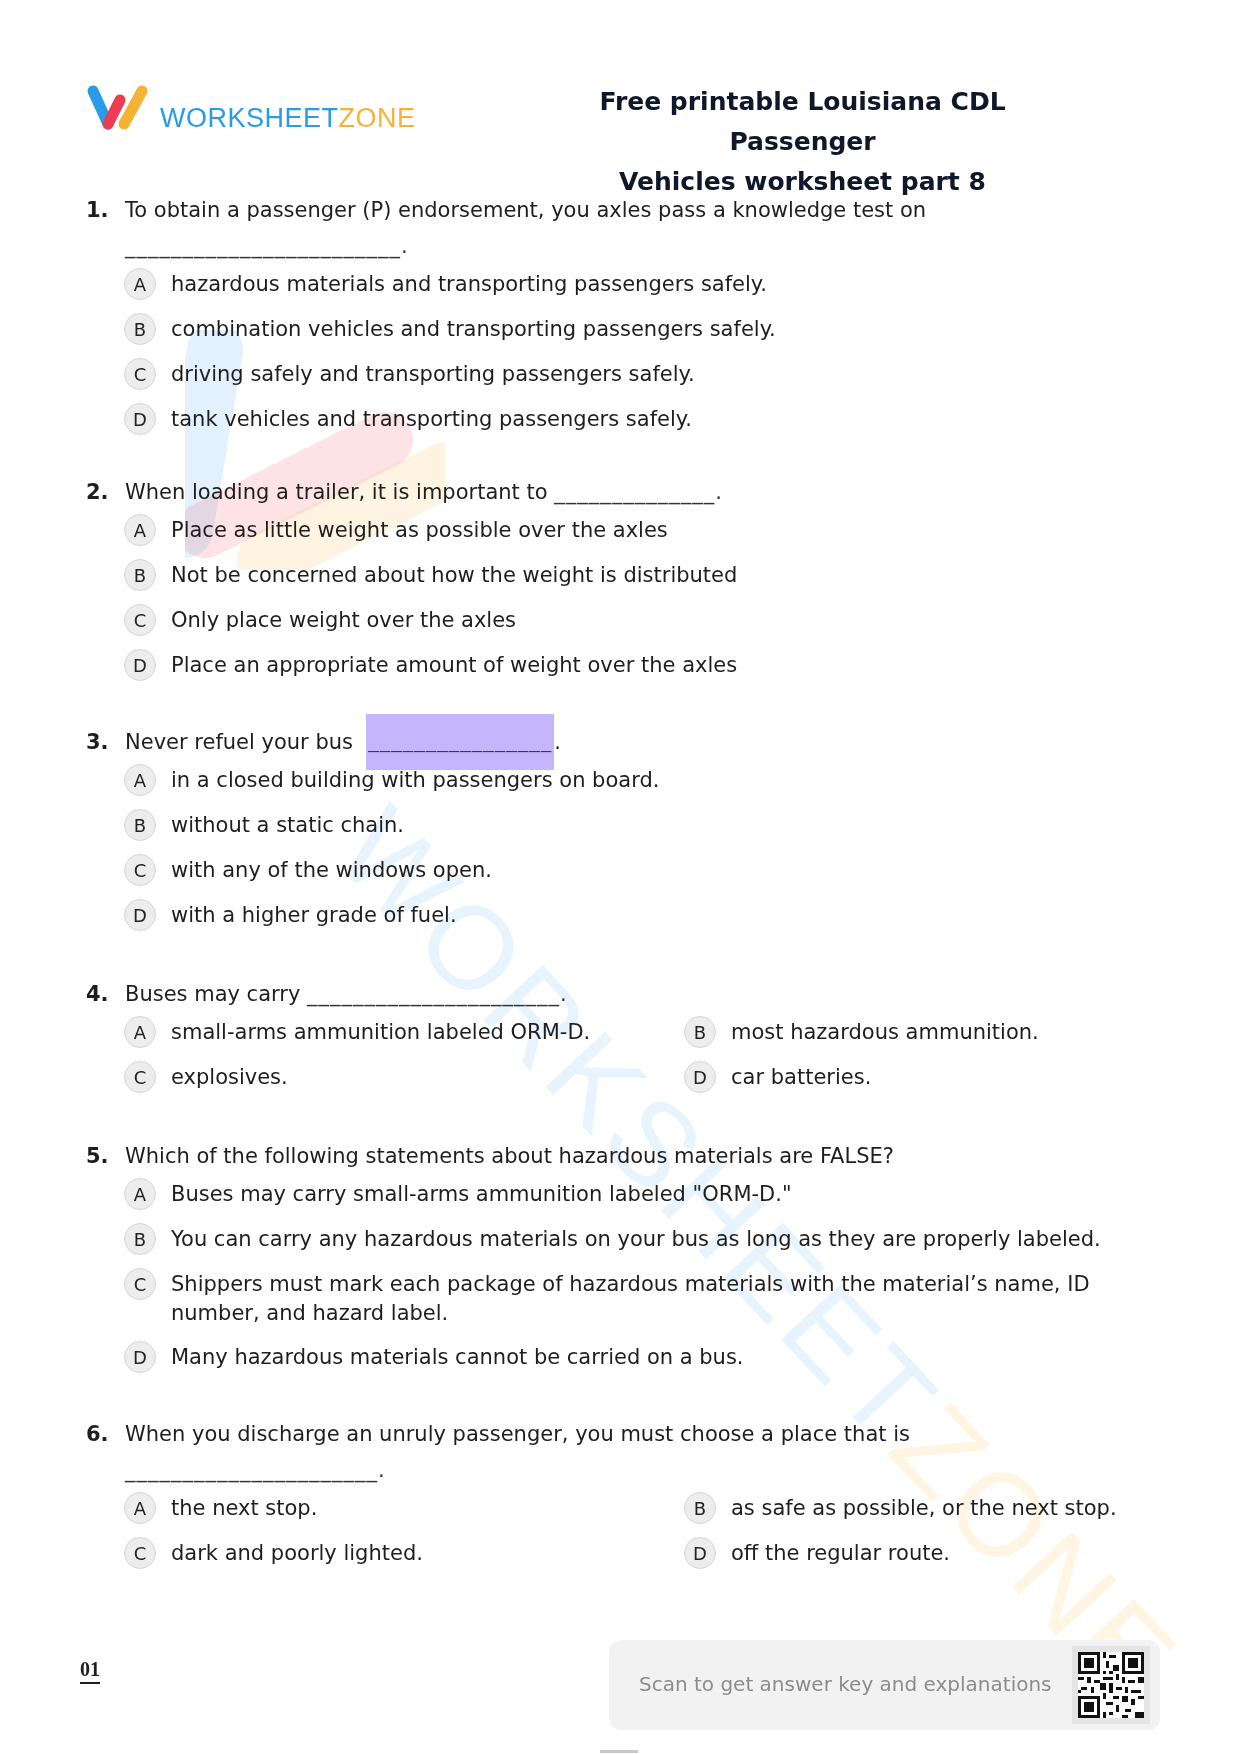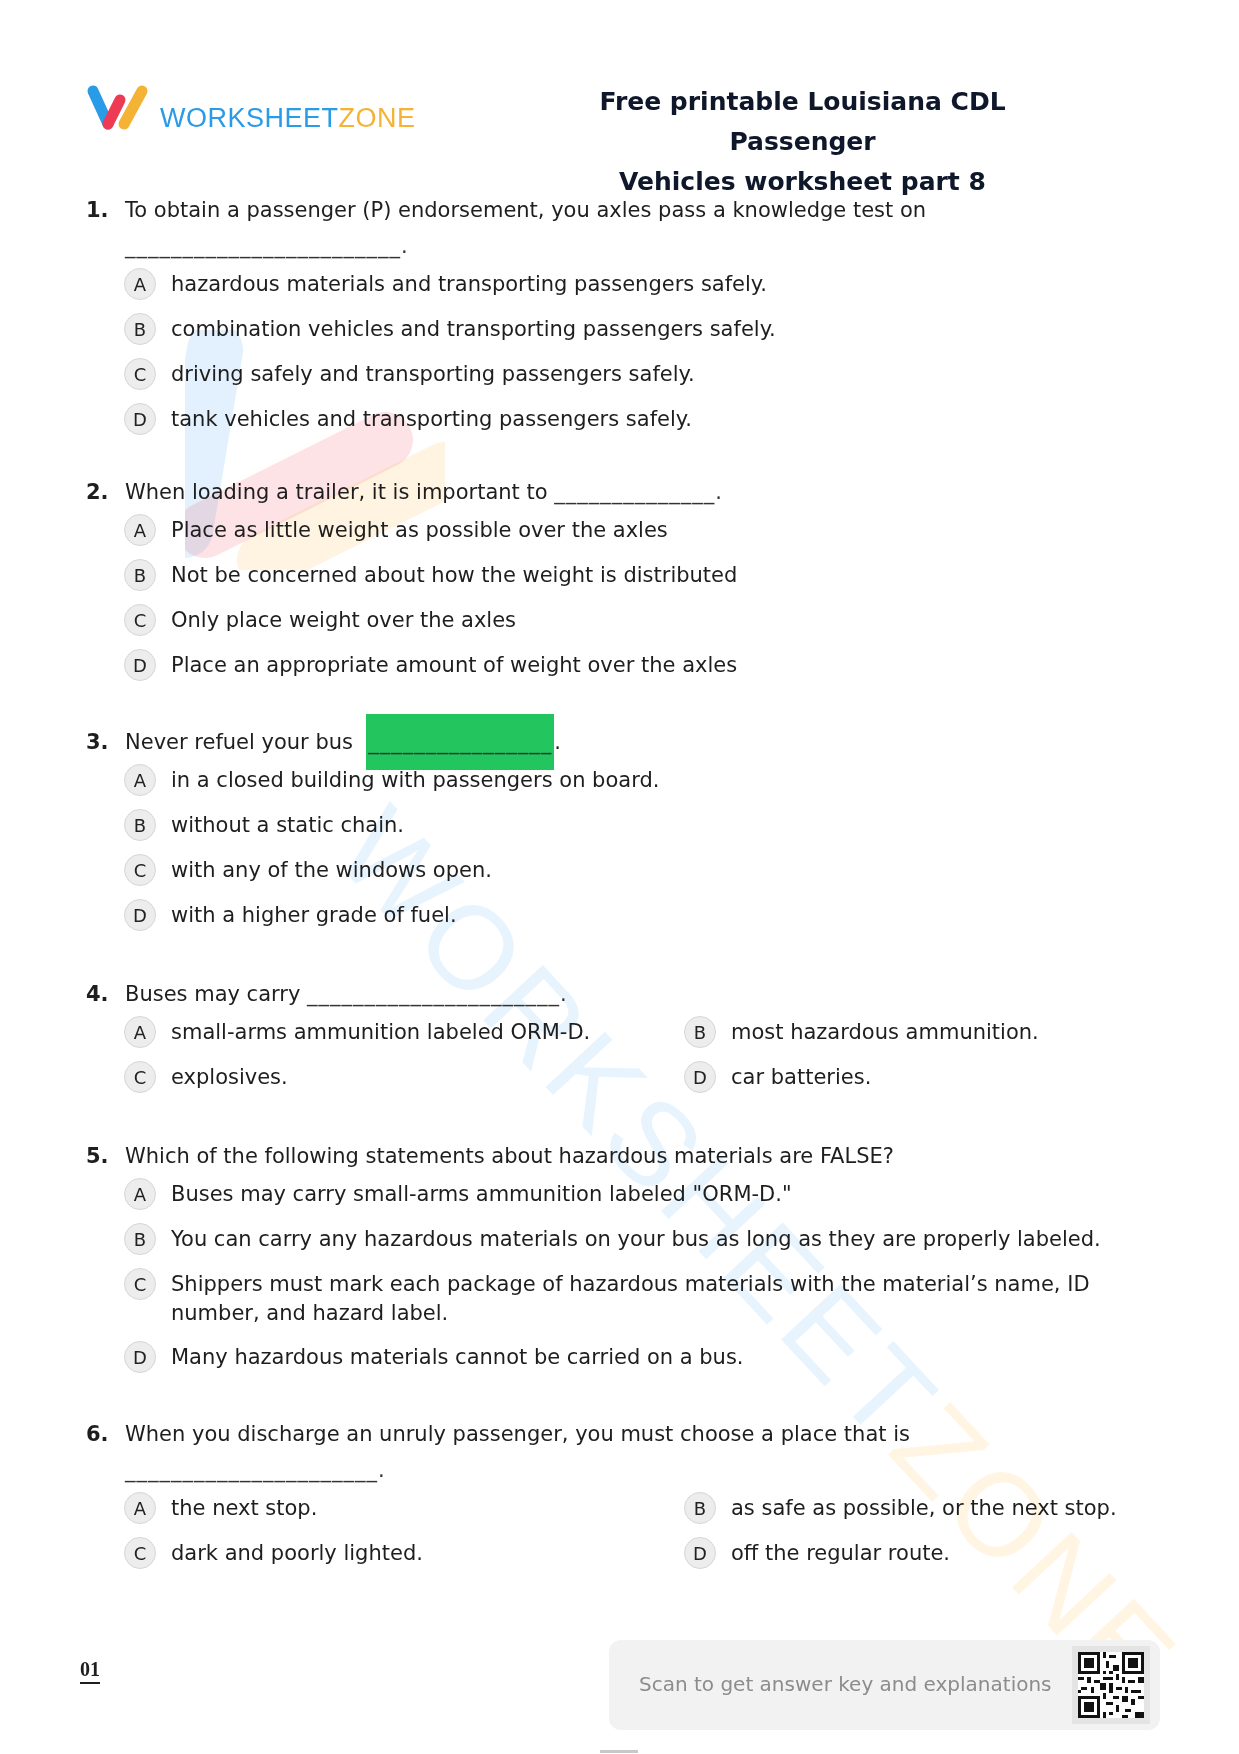--- a/index.html
+++ b/index.html
@@ -23,21 +23,21 @@
     .logo-text .b { color: #f5b335; }
     .title { position: absolute; left: 530px; top: 82px; width: 545px; text-align: center;
              font-family: "DejaVu Sans", sans-serif; font-weight: bold; font-size: 25px; line-height: 40px; color: #0f172a; }
 
     
     .q { position: absolute; left: 86px; width: 1080px; }
     .q-head { display: flex; font-size: 21px; line-height: 36px; }
     .q-num { width: 39px; font-weight: bold; flex: 0 0 39px; }
     .q-text { flex: 1; }
     .blank { letter-spacing: 1px; color: #333; }
-    .blank-shaded { background: #22c55e; padding: 16px 2px; }
+    .blank-shaded { background: #c4b5fd; padding: 16px 2px; font-family: Liberation Serif, serif; }
 
     .opts { margin-left: 38px; margin-top: 6px; }
     .opts.grid { display: grid; grid-template-columns: 560px 520px; }
     .opt { display: flex; align-items: flex-start; font-size: 21px; line-height: 29px; margin-bottom: 15px; }
     .circle { flex: 0 0 32px; width: 32px; height: 32px; border-radius: 50%; background: #ededed; border: 1px solid #d6d6d6;
               display: flex; align-items: center; justify-content: center; font-size: 18px; color: #222; margin-right: 15px; margin-top: -2px; }
     .opt-text { flex: 1; }
 
     
     .page-num { position: absolute; left: 80px; top: 1658px; font-weight: bold; font-size: 20px; text-decoration: underline; text-underline-offset: 6px; font-family: Liberation Serif, serif; }

